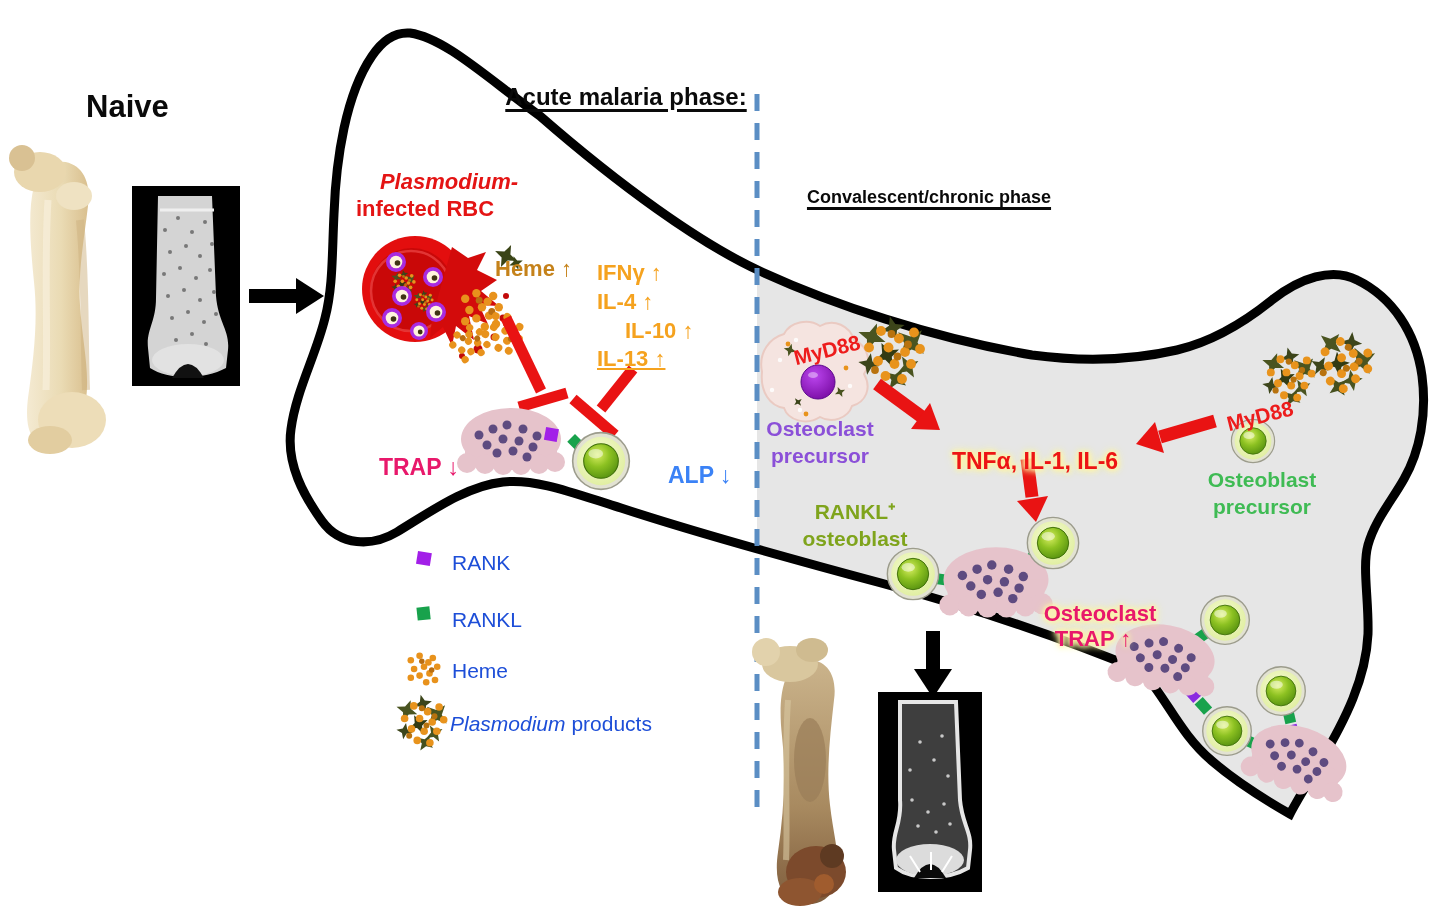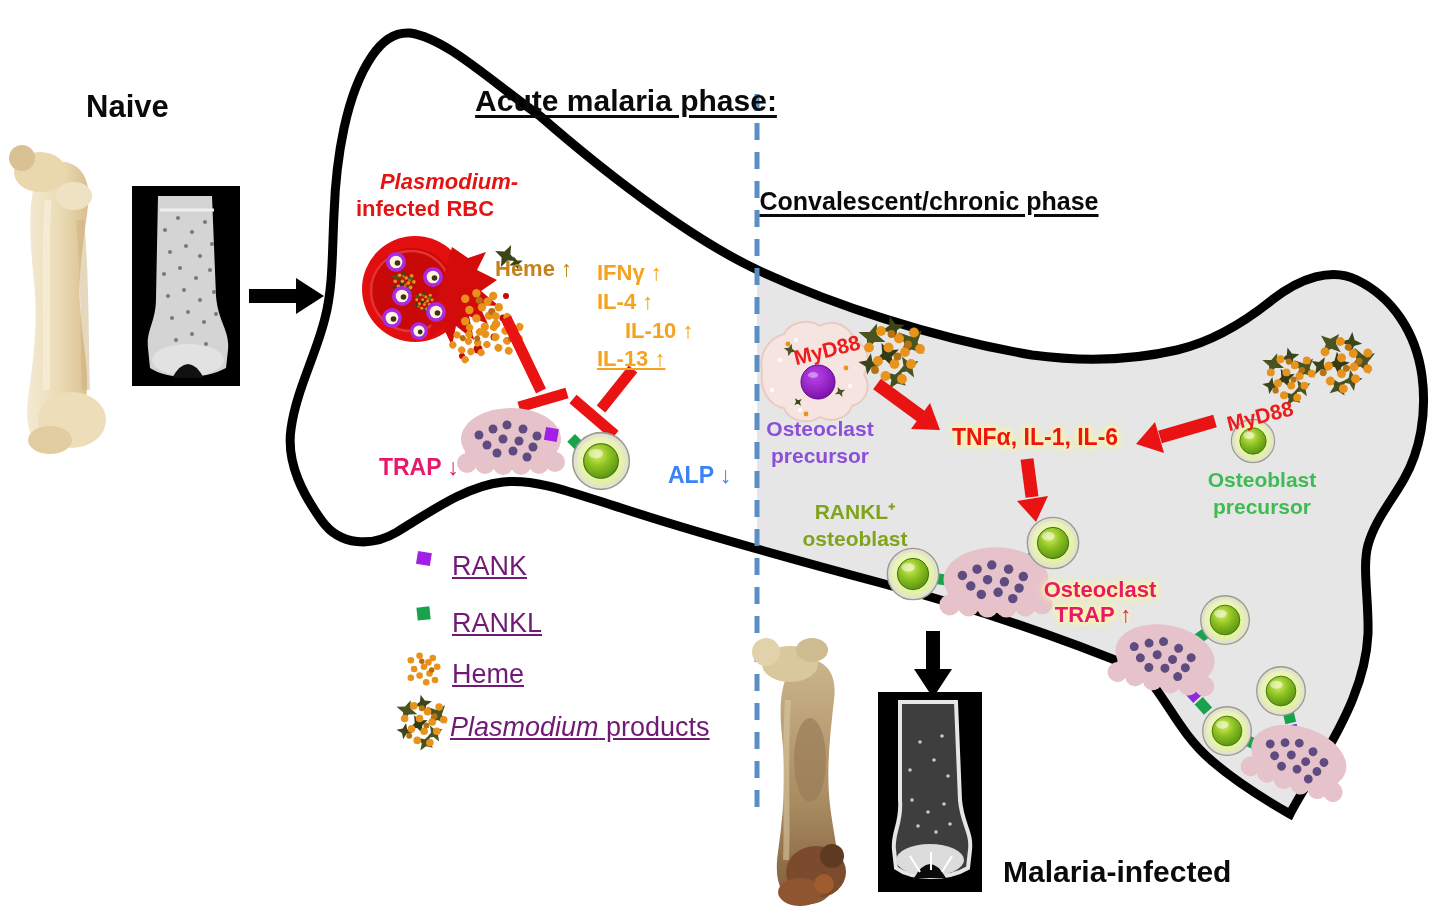--- a/index.html
+++ b/index.html
@@ -3,22 +3,22 @@
 <meta charset="utf-8">
 <style>
   html,body{margin:0;padding:0;background:#ffffff;}
   .stage{position:relative;width:1440px;height:920px;background:#fff;overflow:hidden;
          font-family:"Liberation Sans",sans-serif;}
   .stage svg{position:absolute;left:0;top:0;}
   .lbl{position:absolute;font-weight:bold;white-space:nowrap;line-height:1.12;}
   .ctr{transform:translateX(-50%);}
   .rot{transform:translate(-50%,-50%) rotate(-14deg);}
   .u{text-decoration:underline;text-decoration-thickness:2.5px;text-underline-offset:4px;}
-  .glow{text-shadow:0 0 4px #FFF4A6,0 0 7px #FFF4A6,0 0 11px #FFF4A6,1px 1px 6px #FFF4A6;}
-  .leg{font-weight:normal;color:#701a75;font-size:27px;text-decoration:underline;}
+  .glow{text-shadow:0 0 4px #FFF4A6,0 0 7px #FFF4A6,0 0 11px #FFF4A6,1px 1px 6px #FFF4A6;margin-top:24px;}
+  .leg{font-weight:normal;color:#1d4ed8;font-size:21px;}
   .it{font-style:italic;}
 </style>
 </head>
 <body>
 
 <div class="stage">
 
 <svg width="1440" height="920" viewBox="0 0 1440 920">
   <defs>
     <radialGradient id="ball" cx="40%" cy="32%" r="78%">
@@ -357,23 +357,23 @@
           <circle cx="942" cy="736" r="1.8"></circle>
     </g>
     <ellipse cx="930" cy="860" rx="34" ry="16" fill="#DCDCDC"></ellipse>
     <path d="M914,878 Q930,850 946,878 Z" fill="#0A0A0A"></path>
     <path d="M920,872 L910,856 M931,870 L931,852 M942,872 L952,856" stroke="#FFFFFF" stroke-width="2"></path>
   </g>
 </svg>
 
 <div class="lbl" style="left:86px;top:90px;font-size:31px;color:#0A0A0A;">Naive</div>
 
-<div class="lbl ctr u" style="left:626px;top:84px;font-size:30px;color:#0A0A0A;">Acute malaria phase:</div>
-
-<div class="lbl ctr u" style="left:929px;top:187px;font-size:25px;color:#0A0A0A;">Convalescent/chronic phase</div>
+<div class="lbl ctr u" style="left:626px;top:84px;font-size:24px;color:#0A0A0A;">Acute malaria phase:</div>
+
+<div class="lbl ctr u" style="left:929px;top:187px;font-size:18px;color:#0A0A0A;">Convalescent/chronic phase</div>
 
 <div class="lbl ctr it" style="left:449px;top:170px;font-size:22px;color:#E41414;">Plasmodium-</div>
 <div class="lbl ctr" style="left:425px;top:197px;font-size:22px;color:#E41414;">infected RBC</div>
 
 <div class="lbl" style="left:495px;top:257px;font-size:22px;color:#C5821A;">Heme ↑</div>
 
 <div class="lbl" style="left:597px;top:261px;font-size:22px;color:#F5A21E;">IFNγ ↑</div>
 <div class="lbl" style="left:597px;top:290px;font-size:22px;color:#F5A21E;">IL-4 ↑</div>
 <div class="lbl" style="left:597px;top:319px;font-size:22px;color:#F5A21E;margin-left:28px;">IL-10 ↑</div>
 <div class="lbl" style="left:597px;top:347px;font-size:22px;color:#F5A21E;text-decoration:underline;">IL-13 ↑</div>
@@ -399,15 +399,14 @@
 
 <div class="lbl ctr" style="left:1262px;top:468px;font-size:21px;color:#3FBB54;">Osteoblast</div>
 <div class="lbl ctr" style="left:1262px;top:495px;font-size:21px;color:#3FBB54;">precursor</div>
 
 <div class="lbl ctr" style="left:855px;top:500px;font-size:21px;color:#7FA41C;">RANKL⁺</div>
 <div class="lbl ctr" style="left:855px;top:527px;font-size:21px;color:#7FA41C;">osteoblast</div>
 
 <div class="lbl ctr glow" style="left:1100px;top:578px;font-size:22px;color:#E8186B;">Osteoclast</div>
 <div class="lbl ctr glow" style="left:1093px;top:603px;font-size:22px;color:#E8186B;">TRAP ↑</div>
 
-<div class="lbl" style="left:1003px;top:855px;font-size:30px;color:#0A0A0A;">Malaria-infected</div>
 
 </div>
 
 </body></html>

